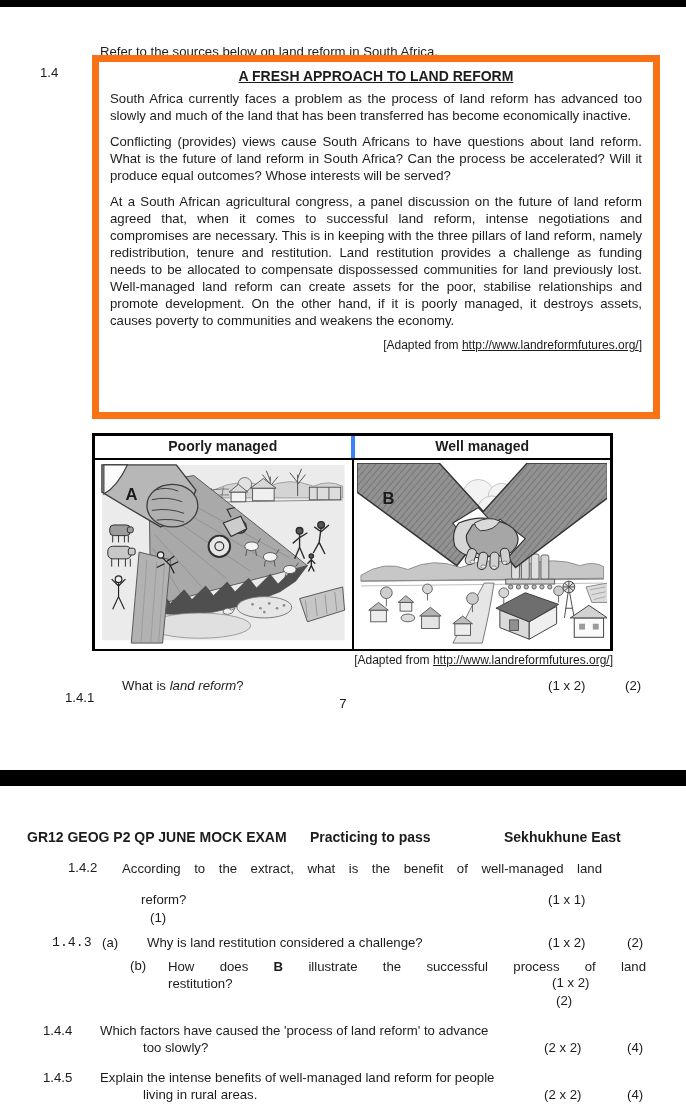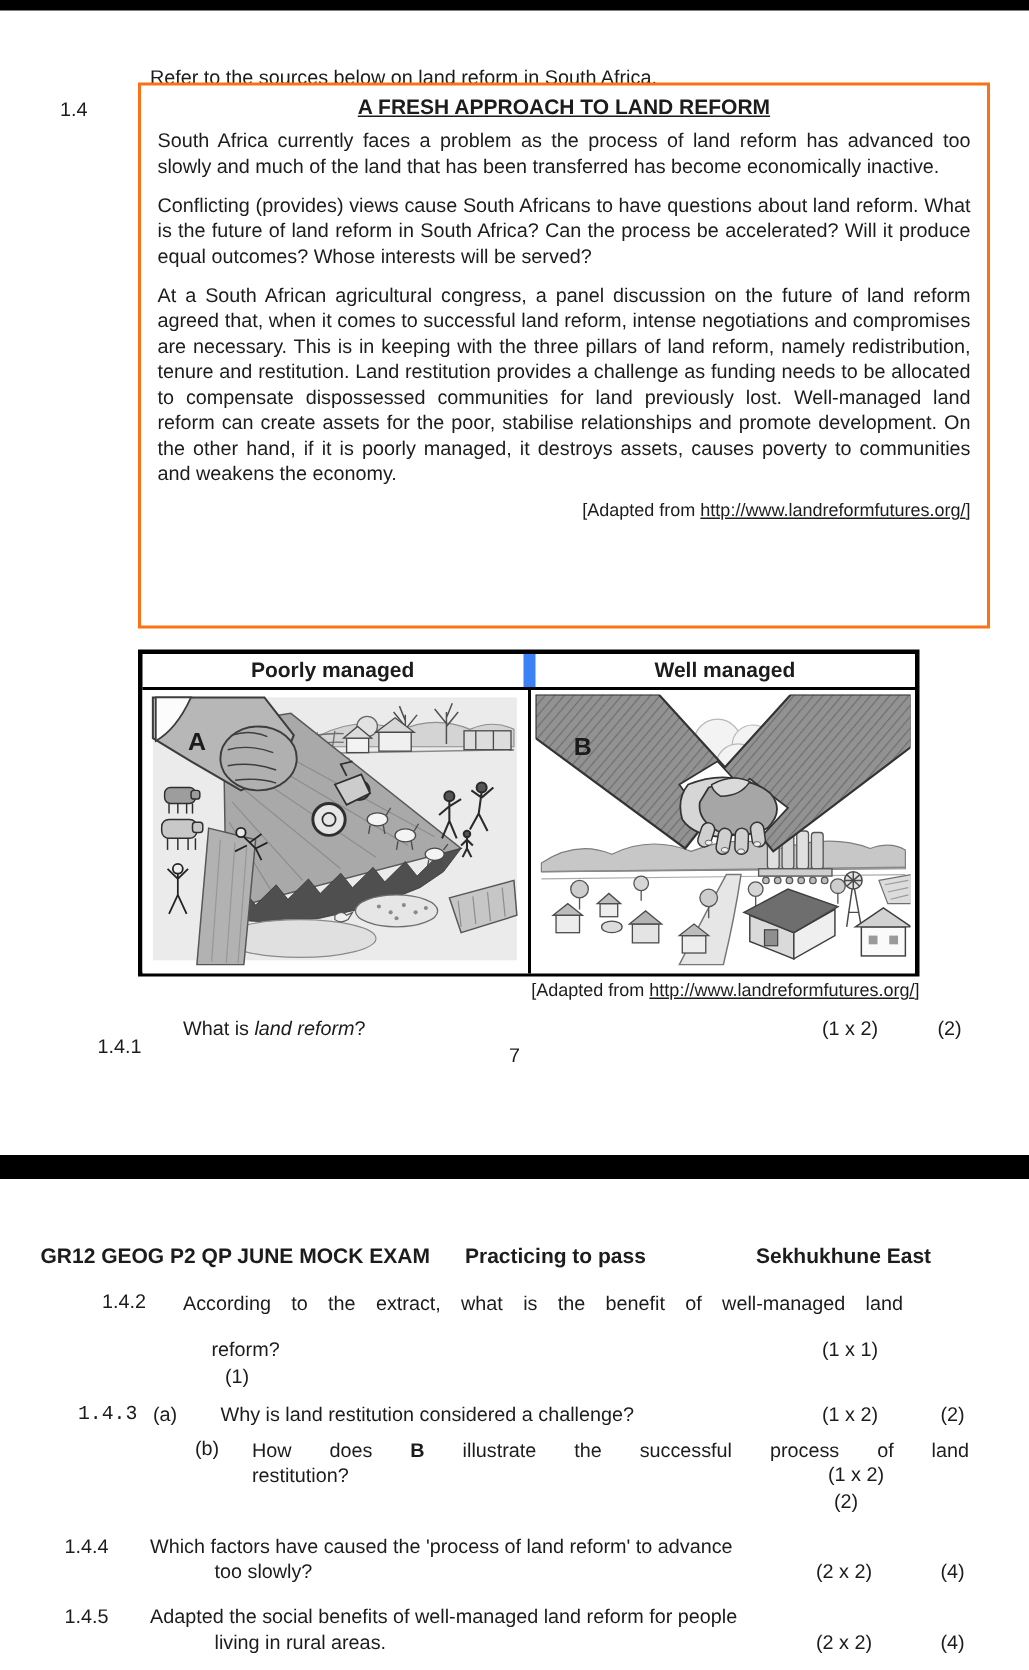--- a/index.html
+++ b/index.html
@@ -9,38 +9,38 @@
     color:#1c1c1c;font-size:13.2px;overflow:hidden;
   }
   .abs{position:absolute;white-space:nowrap;}
   .bar{position:absolute;left:0;width:686px;background:#000;}
   .top-bar{top:0;height:7px;}
   .break-bar{top:770px;height:16px;}
 
   
   .source-box{
     position:absolute;left:92px;top:55px;width:568px;height:364px;
-    border:2px solid #f97316;box-sizing:border-box;padding:4px 11px 6px 11px;
+    border:7px solid #f97316;box-sizing:border-box;padding:4px 11px 6px 11px;
   }
   .source-title{text-align:center;font-weight:bold;font-size:14px;margin:2px 0 6px 0;}
   .source-title span{text-decoration:underline;}
   .source-box p{margin:0 0 9px 0;text-align:justify;line-height:17px;}
   .attr{ text-align:right;font-size:12px;margin-top:3px;}
   .attr .url{text-decoration:underline;color:#1c1c1c;}
 
   
   .cartoon-box{
     position:absolute;left:92px;top:433px;width:521px;height:218px;
     border:3px solid #000;box-sizing:border-box;
   }
   .cartoon-head{display:flex;height:22px;border-bottom:2px solid #000;}
   .cartoon-head .cell{
     flex:1;text-align:center;font-weight:bold;font-size:14px;line-height:21px;
   }
-  .cartoon-head .cell:first-child{border-right:8px solid #3b82f6;}
+  .cartoon-head .cell:first-child{border-right:4px solid #3b82f6;}
   .cartoon-panels{display:flex;height:189px;}
   .panel{flex:1;box-sizing:border-box;padding:3px;background:#fff;}
   .panel:first-child{border-right:2px solid #000;}
   .panel svg{display:block;width:100%;height:100%;}
 
   .attr2{position:absolute;left:92px;top:653px;width:521px;text-align:right;font-size:12px;}
   .attr2 .url{text-decoration:underline;color:#1c1c1c;}
 
   .pgnum{position:absolute;left:0;top:696px;width:686px;text-align:center;}
 
@@ -360,18 +360,18 @@
   <span class="abs" style="left:552px;top:975px;">(1 x 2)</span>
   <span class="abs" style="left:556px;top:993px;">(2)</span>
 
   <span class="abs" style="left:43px;top:1023px;">1.4.4</span>
   <span class="abs" style="left:100px;top:1023px;">Which factors have caused the 'process of land reform' to advance</span>
   <span class="abs" style="left:143px;top:1040px;">too slowly?</span>
   <span class="abs" style="left:544px;top:1040px;">(2 x 2)</span>
   <span class="abs" style="left:627px;top:1040px;">(4)</span>
 
   <span class="abs" style="left:43px;top:1070px;">1.4.5</span>
-  <span class="abs" style="left:100px;top:1070px;">Adapted the social benefits of well-managed land reform for people</span>
+  <span class="abs" style="left:100px;top:1070px;">Explain the intense benefits of well-managed land reform for people</span>
   <span class="abs" style="left:143px;top:1087px;">living in rural areas.</span>
   <span class="abs" style="left:544px;top:1087px;">(2 x 2)</span>
   <span class="abs" style="left:627px;top:1087px;">(4)</span>
 
 </div>
 
 </body></html>

